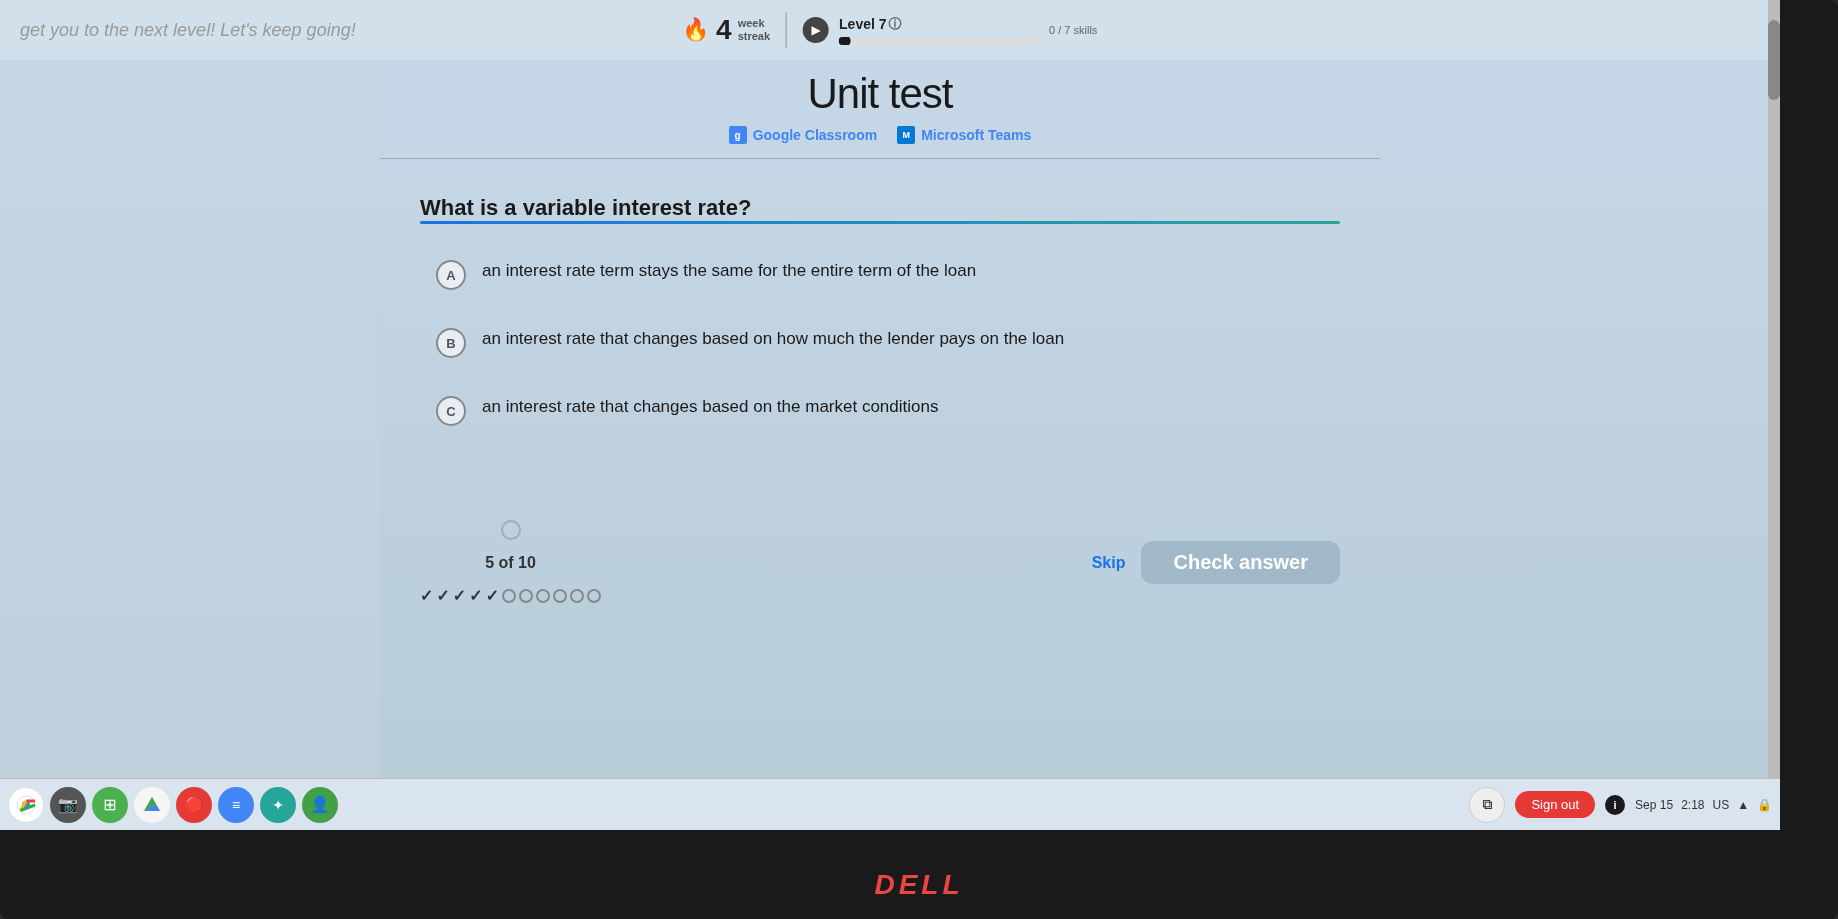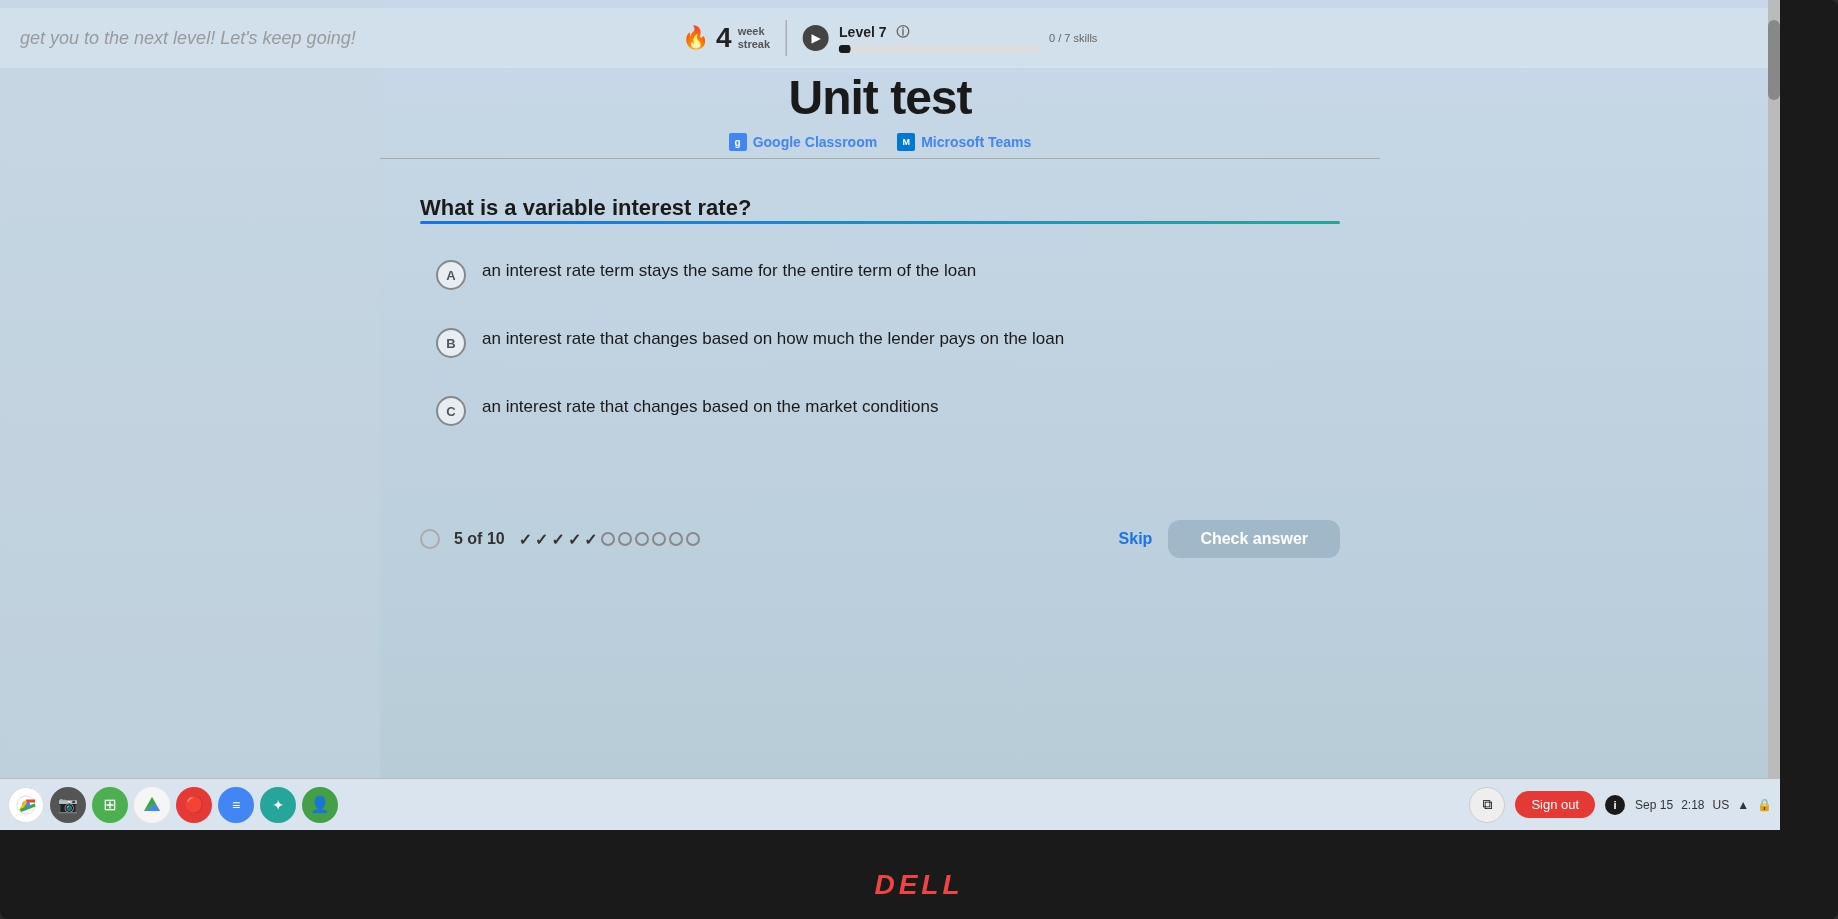--- a/index.html
+++ b/index.html
@@ -140,21 +140,21 @@
       width: 380px;
       height: 778px;
       background: rgba(200, 215, 225, 0.7);
       filter: blur(1px);
       opacity: 0.6;
     }
 
     
     .header {
       position: absolute;
-      top: 8px;
+      top: 0;
       left: 0;
       width: 1780px;
       height: 60px;
       display: flex;
       align-items: center;
       padding: 0 20px;
       background: rgba(210, 225, 235, 0.9);
     }
 
     .header-left-text {
@@ -226,21 +226,21 @@
 
     .level-info {
       display: flex;
       flex-direction: column;
       gap: 4px;
     }
 
     .level-title {
       display: flex;
       align-items: center;
-      gap: 10px;
+      gap: 2px;
       font-size: 14px;
       font-weight: 700;
       color: #222;
       text-align: center;
     }
 
     .level-progress-bar {
       width: 200px;
       height: 8px;
       background: #ddd;
@@ -276,22 +276,22 @@
     .page-title-section {
       position: absolute;
       top: 60px;
       left: 380px;
       width: 1000px;
       text-align: center;
       padding-top: 10px;
     }
 
     .page-title {
-      font-size: 48px;
-      font-weight: 700;
+      font-size: 42px;
+      font-weight: 400;
       color: #1a1a1a;
       letter-spacing: -1px;
     }
 
     .share-row {
       display: flex;
       align-items: center;
       justify-content: center;
       gap: 20px;
       margin-top: 8px;
@@ -418,20 +418,21 @@
       padding: 10px 40px;
     }
 
     .progress-info {
       display: flex;
       align-items: center;
       gap: 14px;
       font-size: 16px;
       color: #333;
       font-weight: 600;
+      flex-direction: column;
     }
 
     .progress-dot-small {
       width: 20px;
       height: 20px;
       border-radius: 50%;
       border: 2px solid #aaa;
       background: transparent;
     }
 
@@ -473,21 +474,21 @@
       border: none;
       text-align: right;
     }
 
     .check-answer-btn {
       background: #a0b8c8;
       color: white;
       border: none;
       border-radius: 12px;
       padding: 10px 32px;
-      font-size: 16px;
+      font-size: 20px;
       font-weight: 700;
       cursor: pointer;
       min-width: 160px;
     }
 
     
     .scrollbar {
       position: absolute;
       right: 0;
       top: 0;

